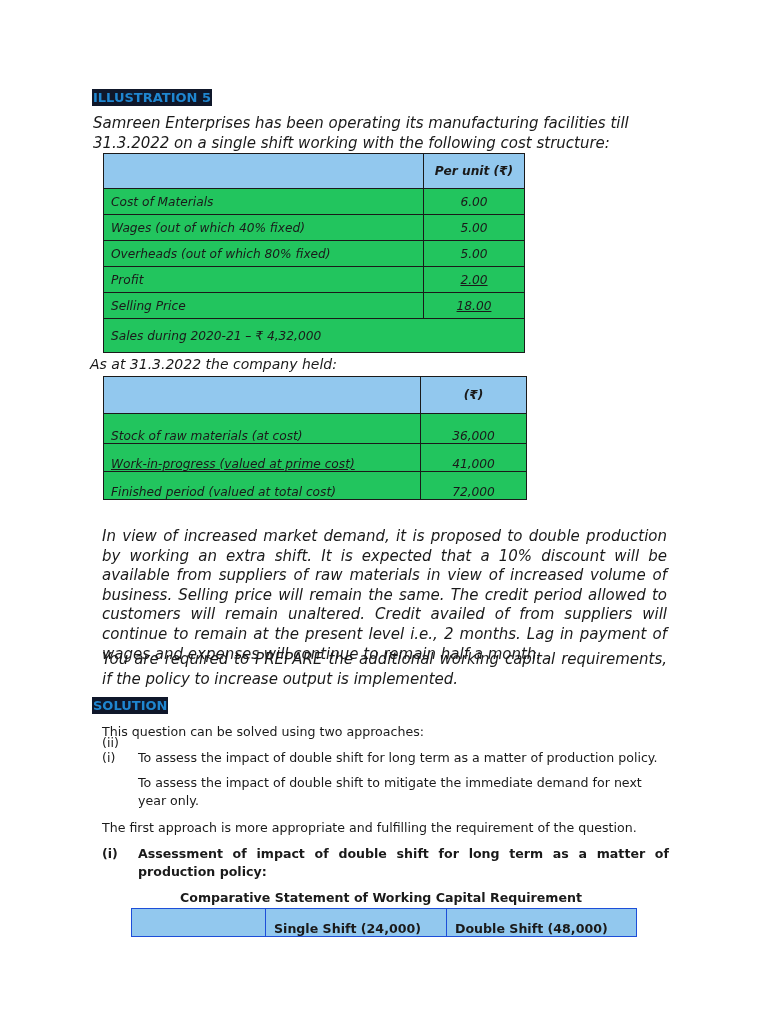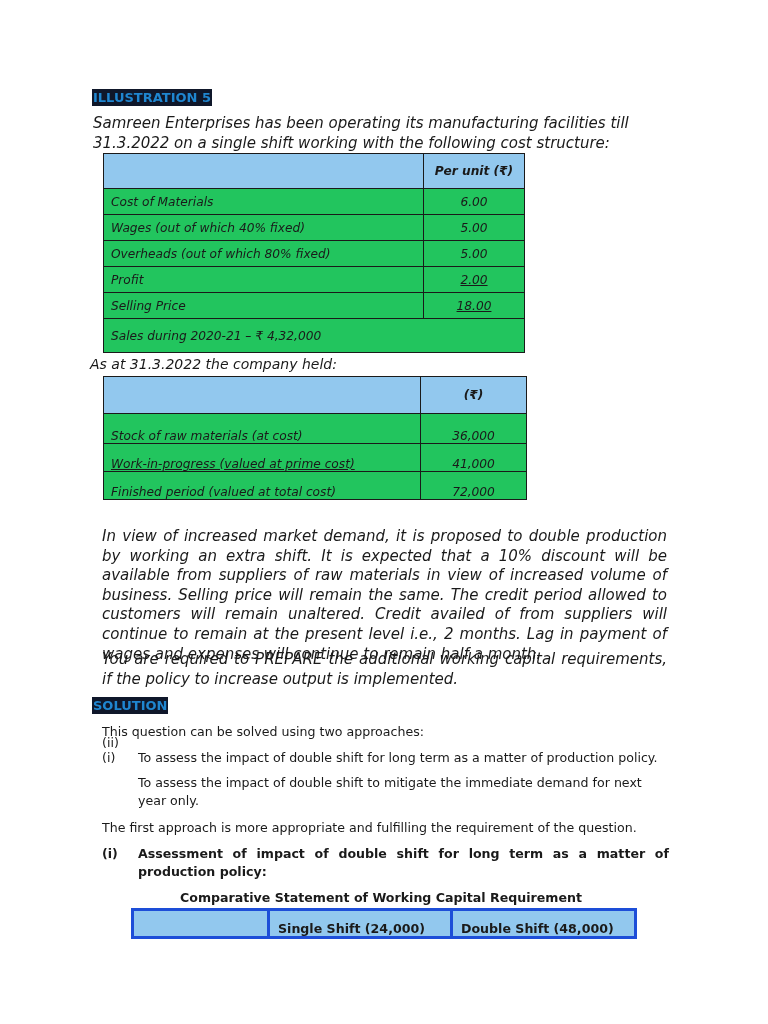--- a/index.html
+++ b/index.html
@@ -11,21 +11,21 @@
   .ital { font-style: italic; font-size: 15px; line-height: 19.6px; }
   .just { text-align: justify; }
   table.t { border-collapse: collapse; position: absolute; font-size: 12.2px; font-style: italic; }
   table.t td { border: 1px solid #1a1a1a; padding: 0 7px; background: #22c55e; }
   table.t tr.hdr td { background: #92c8ee; font-weight: bold; }
   td.num { text-align: center; }
   .u { text-decoration: underline; }
   .plain { font-size: 12.6px; line-height: 18px; }
   .bold { font-weight: bold; }
   table.c { border-collapse: collapse; position: absolute; font-size: 12.6px; font-weight: bold; }
-  table.c td { border: 3px solid #1d4ed8; background: #92c8ee; padding: 0 8px; vertical-align: bottom; }
+  table.c td { border: 1px solid #1d4ed8; background: #92c8ee; padding: 0 8px; vertical-align: bottom; }
 </style>
 </head>
 <body>
 
 <div class="abs heading" style="left:92px; top:89px;">ILLUSTRATION 5</div>
 
 <div class="abs ital" style="left:93px; top:114px; width:575px;">Samreen Enterprises has been operating its manufacturing facilities till 31.3.2022 on a single shift working with the following cost structure:</div>
 
 <table class="t" style="left:103px; top:153px; width:422px;">
   <tbody>

